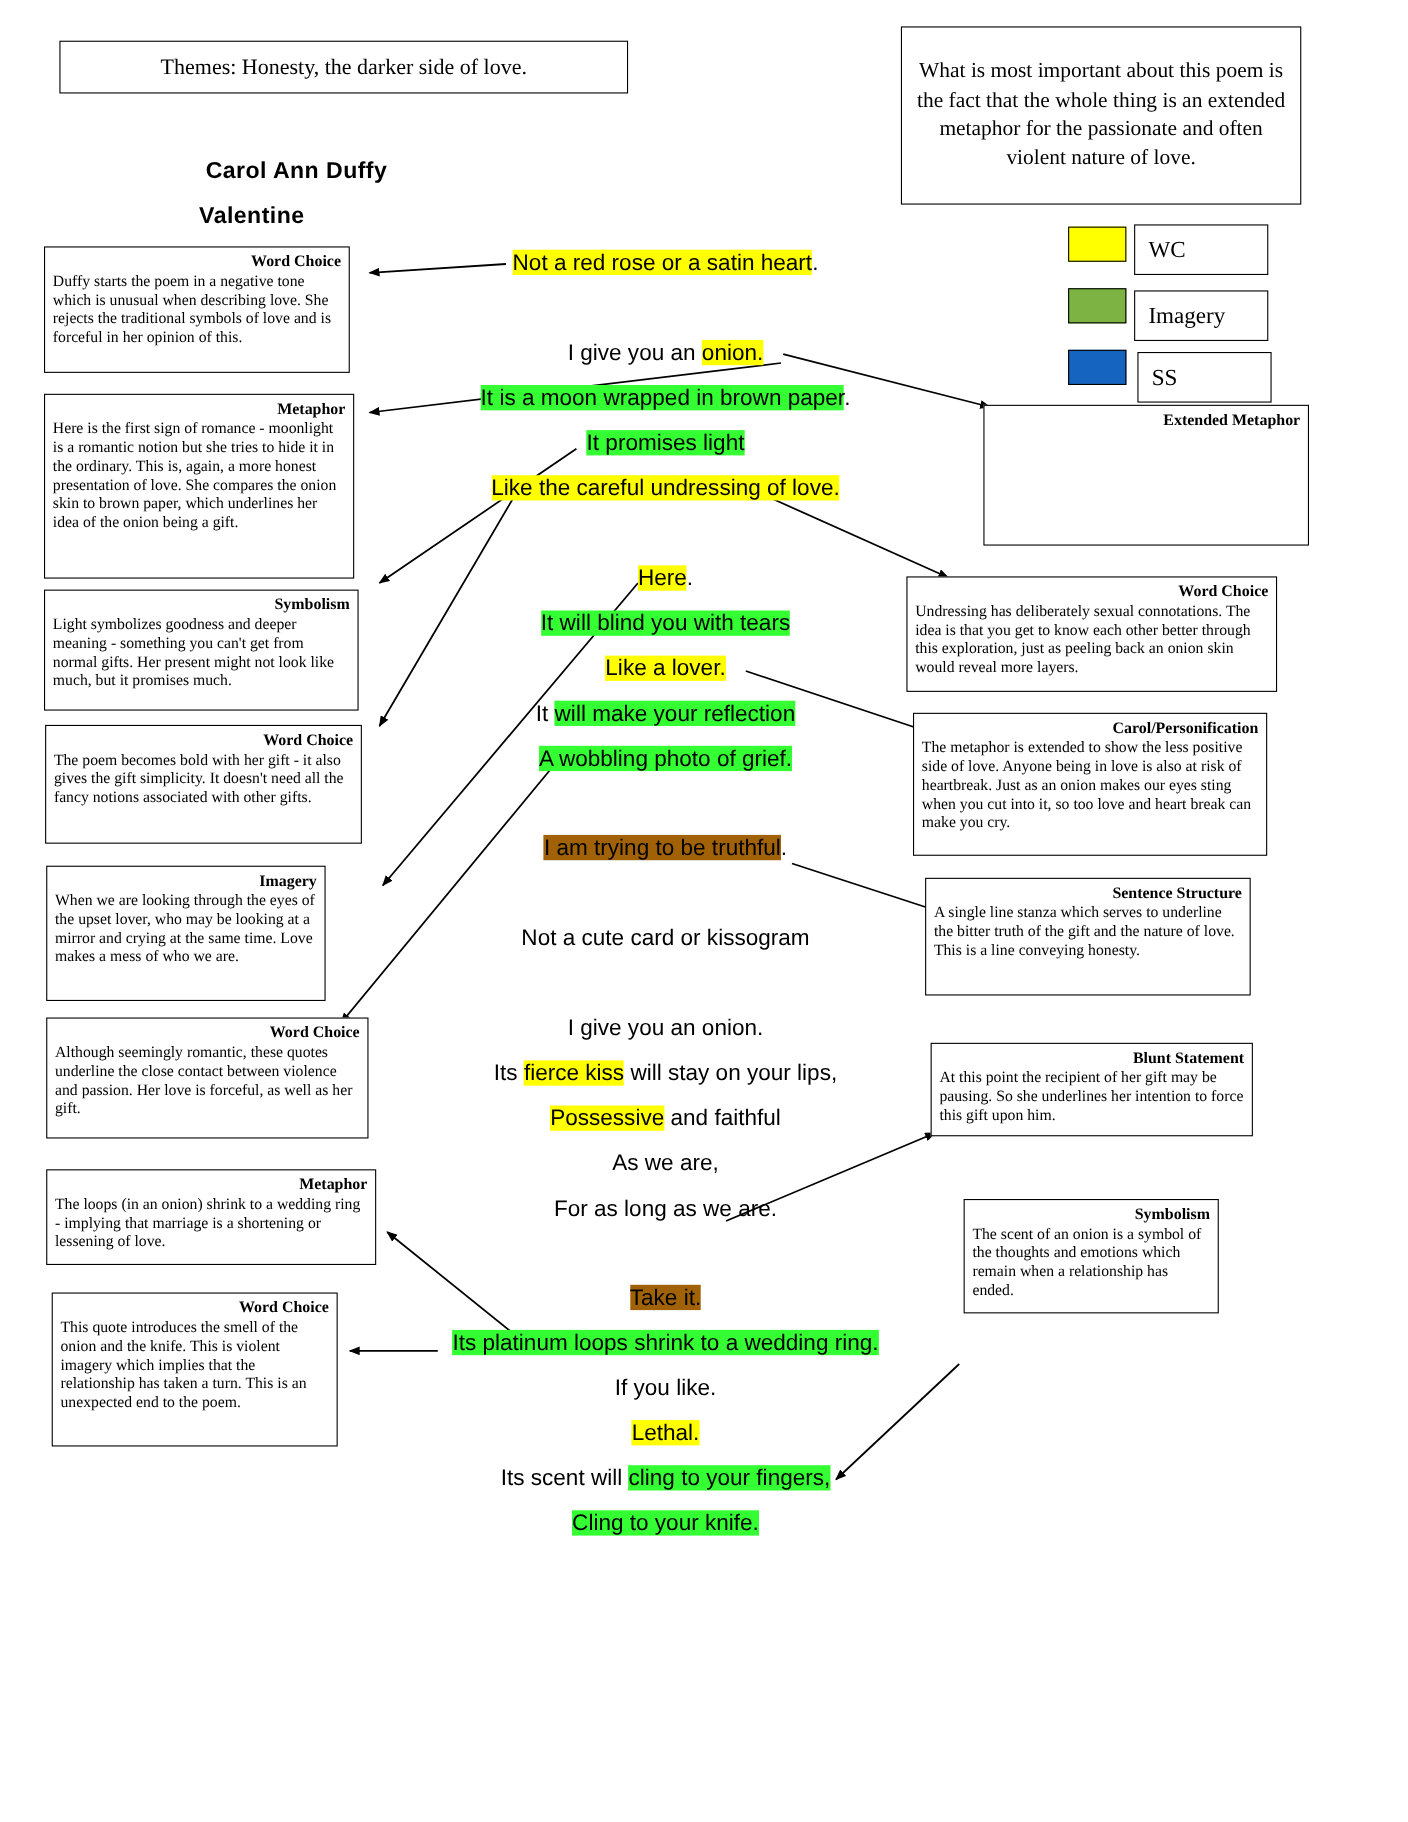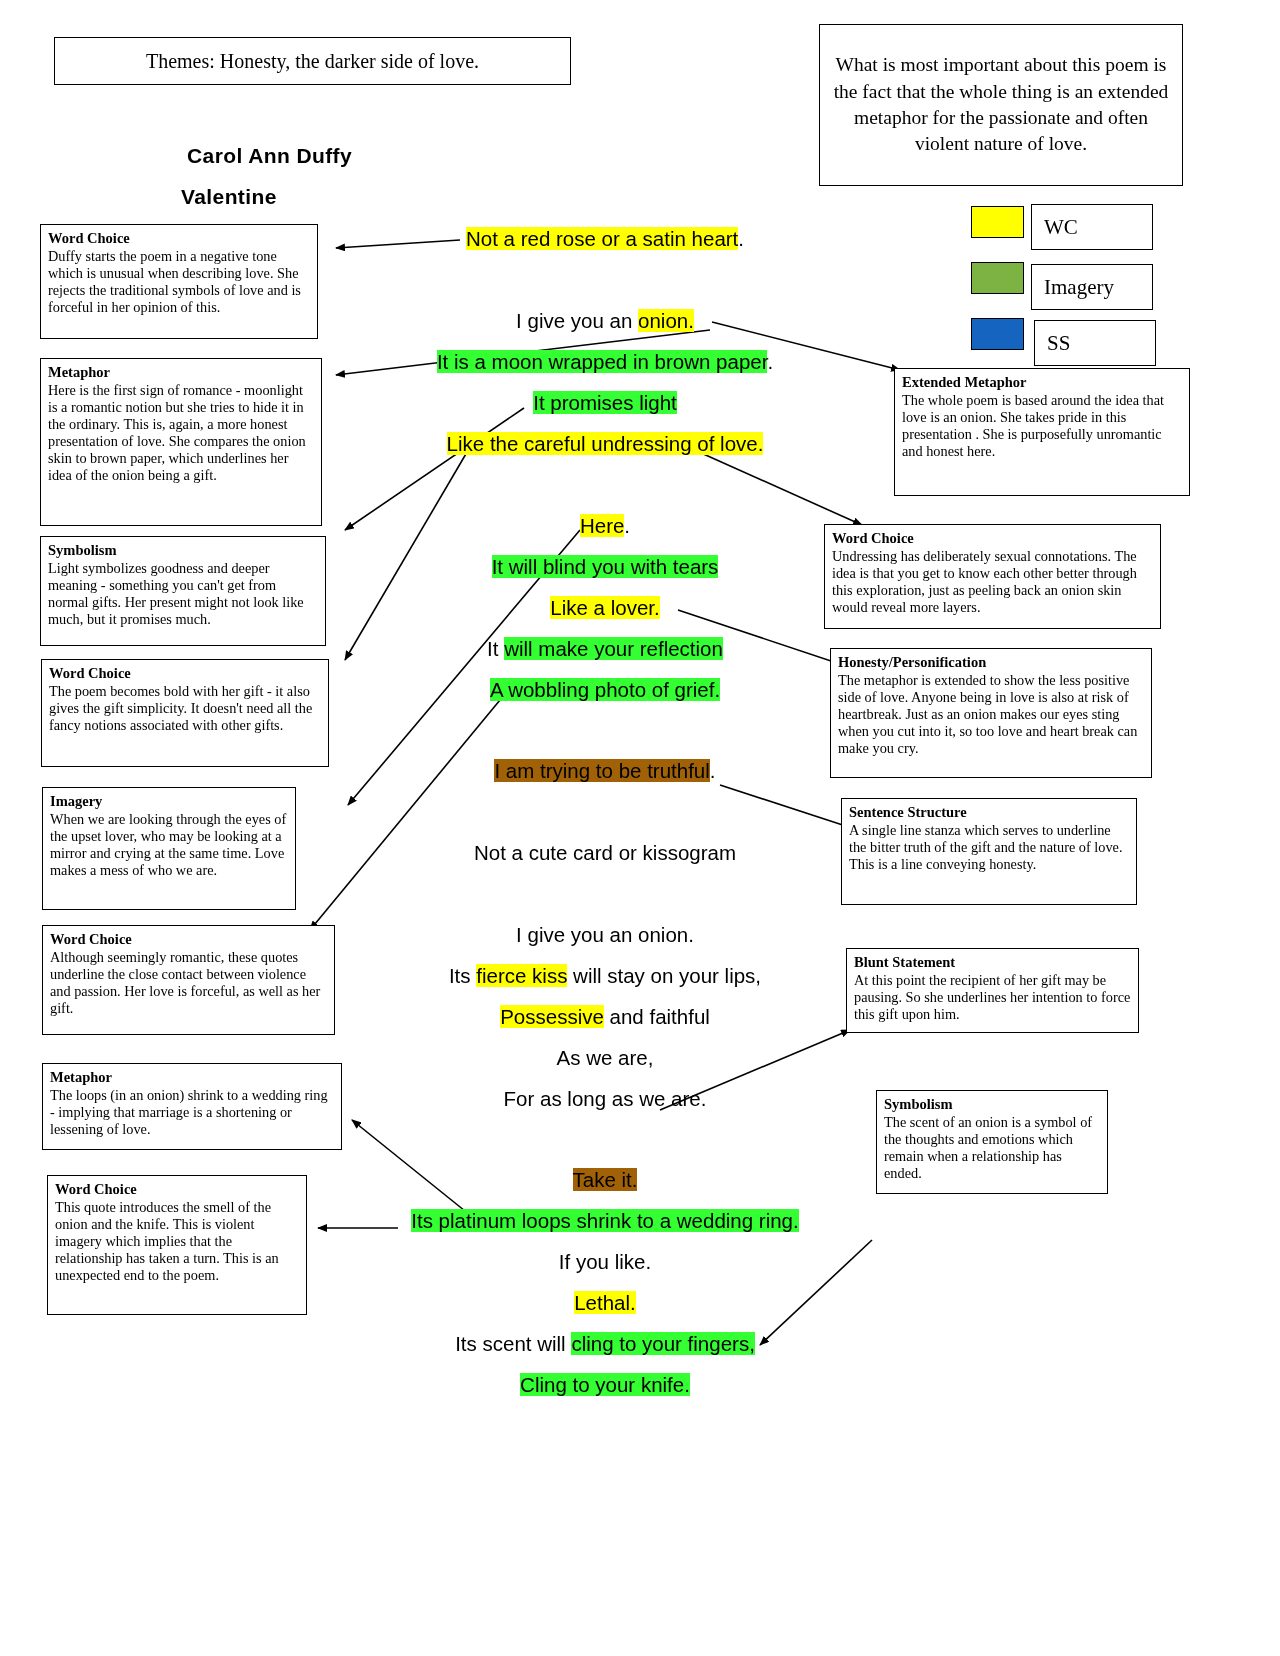--- a/index.html
+++ b/index.html
@@ -29,20 +29,21 @@
     box-sizing: border-box;
     padding: 5px 7px 6px 7px;
   }
   .box .bt {
     font-family: "Liberation Serif", serif;
     font-weight: bold;
     font-size: 14.5px;
     line-height: 1.15;
     display: block;
     margin-bottom: 1px;
+    text-align: right;
   }
   .box .bb {
     font-family: "Liberation Serif", serif;
     font-size: 14.3px;
     line-height: 1.2;
     display: block;
   }
   .plainbox {
     position: absolute;
     border: 1px solid #000;
@@ -213,30 +214,29 @@
     <span class="bb">The loops (in an onion) shrink to a wedding ring - implying that marriage is a shortening or lessening of love.</span>
   </div>
 
   <div class="box" style="left:47px; top:1175px; width:260px; height:140px;">
     <span class="bt">Word Choice</span>
     <span class="bb">This quote introduces the smell of the onion and the knife. This is violent imagery which implies that the relationship has taken a turn. This is an unexpected end to the poem.</span>
   </div>
 
   <div class="box" style="left:894px; top:368px; width:296px; height:128px;">
     <span class="bt">Extended Metaphor</span>
-    <span class="bb">The whole poem is based around the idea that love is an onion. She takes pride in this presentation . She is purposefully unromantic and honest here.</span>
   </div>
 
   <div class="box" style="left:824px; top:524px; width:337px; height:105px;">
     <span class="bt">Word Choice</span>
     <span class="bb">Undressing has deliberately sexual connotations. The idea is that you get to know each other better through this exploration, just as peeling back an onion skin would reveal more layers.</span>
   </div>
 
   <div class="box" style="left:830px; top:648px; width:322px; height:130px;">
-    <span class="bt">Honesty/Personification</span>
+    <span class="bt">Carol/Personification</span>
     <span class="bb">The metaphor is extended to show the less positive side of love. Anyone being in love is also at risk of heartbreak. Just as an onion makes our eyes sting when you cut into it, so too love and heart break can make you cry.</span>
   </div>
 
   <div class="box" style="left:841px; top:798px; width:296px; height:107px;">
     <span class="bt">Sentence Structure</span>
     <span class="bb">A single line stanza which serves to underline the bitter truth of the gift and the nature of love. This is a line conveying honesty.</span>
   </div>
 
   <div class="box" style="left:846px; top:948px; width:293px; height:85px;">
     <span class="bt">Blunt Statement</span>

